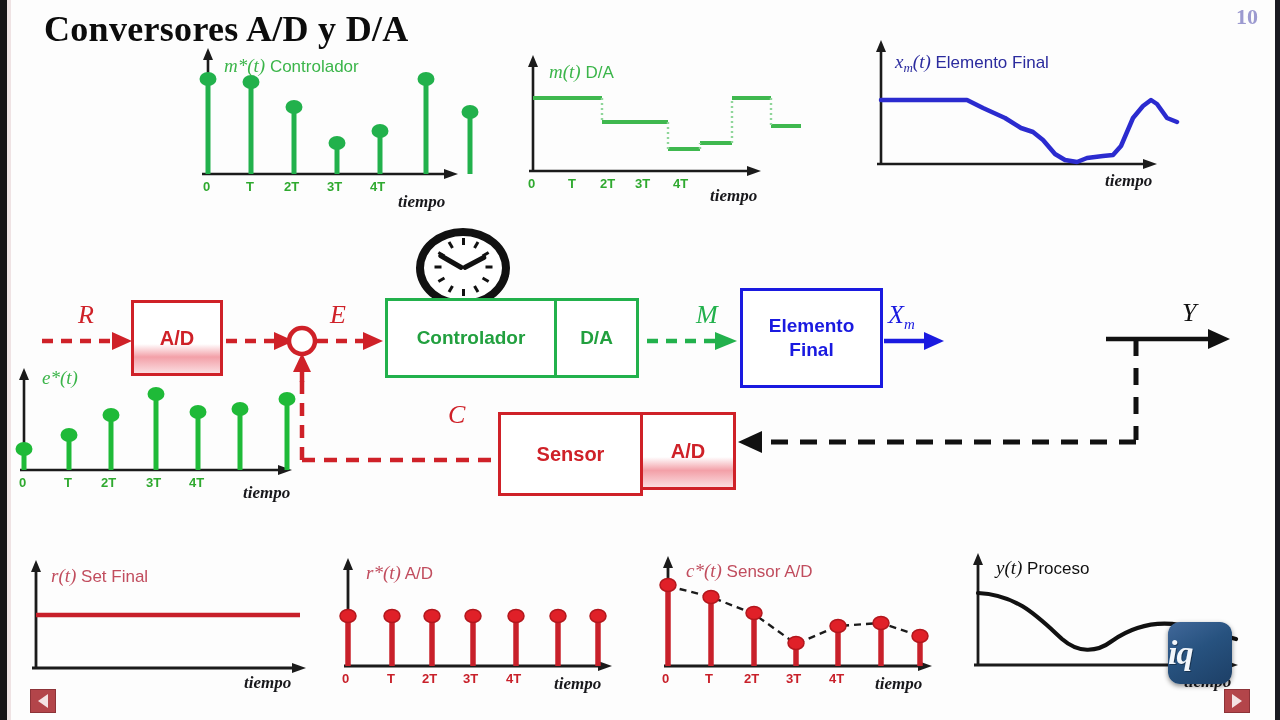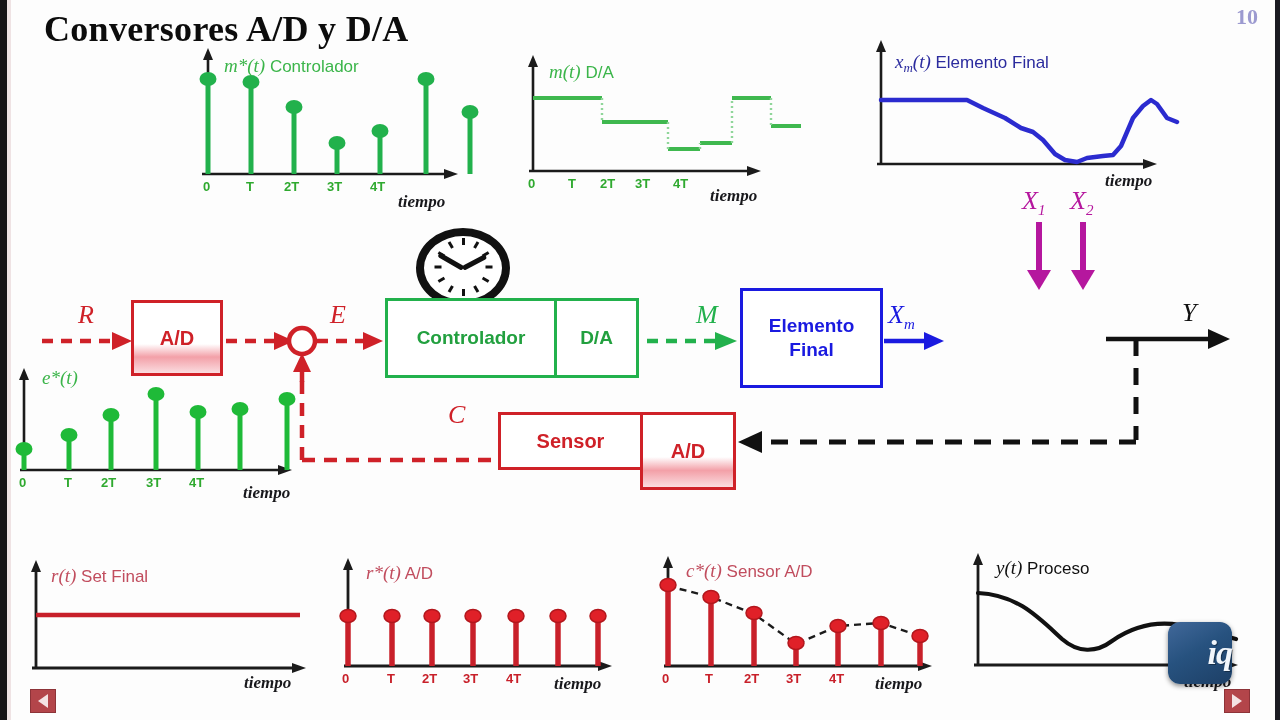--- a/index.html
+++ b/index.html
@@ -64,21 +64,21 @@
 
   
   .navbtn{width:24px;height:22px;background:#b3454a;border:1px solid #8d3338;display:flex;align-items:center;justify-content:center;}
   .navbtn .tri{width:0;height:0;}
 
   
   #iqlogo{
     width:64px;height:62px;border-radius:12px;
     background:linear-gradient(150deg,#41689a 0%,#27527f 45%,#1d3f66 100%);
     box-shadow:0 2px 5px rgba(0,0,0,.45);
-    display:flex;align-items:center;justify-content:flex-end;
+    display:flex;align-items:center;justify-content:flex-start;
   }
   #iqlogo span{
     font-family:"Liberation Serif", serif;font-style:italic;font-weight:700;
     font-size:34px;color:#f2f6fb;letter-spacing:-1px;
     text-shadow:1px 1px 0 rgba(0,0,0,.35);
   }
   svg{display:block;overflow:visible;}
 </style>
 </head>
 <body>
@@ -181,36 +181,20 @@
                L190,118 L200,124 L212,126 L222,122 L238,120 L248,119
                L256,110 L268,82 L278,70 L286,64 L292,68 L302,82 L312,86" fill="none" stroke="#2b2bcf" stroke-width="4.5" stroke-linejoin="round" stroke-linecap="round"></path>
     </svg>
     <div class="abs clabel nosel" style="left:30px;top:15px;color:#2b2b9e;">
       <span class="it">x</span><span class="it" style="font-size:13px;position:relative;top:4px;">m</span><span class="it">(t)</span>
       <span>Elemento Final</span>
     </div>
     <div class="abs tiempo nosel" style="left:240px;top:135px;">tiempo</div>
   </div>
 
-  <div class="abs" style="left:1018px;top:186px;width:120px;height:110px;">
-    <div class="abs sig nosel" style="left:4px;top:0;color:#b5179e;">
-      <span>X</span><sub>1</sub>
-    </div>
-    <div class="abs sig nosel" style="left:52px;top:0;color:#b5179e;">
-      <span>X</span><sub>2</sub>
-    </div>
-    <svg class="abs" style="left:0;top:32px;" width="120" height="78">
-      <g stroke="#b5179e" stroke-width="6" fill="none">
-        <line x1="21" y1="4" x2="21" y2="56"></line>
-        <line x1="65" y1="4" x2="65" y2="56"></line>
-      </g>
-      <polygon points="21,72 9,52 33,52" fill="#b5179e"></polygon>
-      <polygon points="65,72 53,52 77,52" fill="#b5179e"></polygon>
-    </svg>
-  </div>
 
   <div class="abs" style="left:416px;top:228px;">
     <div class="clockface" style="width:94px;height:80px;">
       <div class="ctick" style="transform:rotate(0deg);"></div>
       <div class="ctick" style="transform:rotate(30deg);"></div>
       <div class="ctick" style="transform:rotate(60deg);"></div>
       <div class="ctick" style="transform:rotate(90deg);"></div>
       <div class="ctick" style="transform:rotate(120deg);"></div>
       <div class="ctick" style="transform:rotate(150deg);"></div>
       <div class="ctick" style="transform:rotate(180deg);"></div>
@@ -291,21 +275,21 @@
     <g stroke="#111" stroke-width="5" fill="none" stroke-dasharray="17,12">
       <line x1="646" y1="9" x2="646" y2="110"></line>
       <line x1="646" y1="112" x2="268" y2="112"></line>
     </g>
     <polygon points="248,112 272,101 272,123" fill="#111"></polygon>
   </svg>
 
   <div class="abs sig nosel" style="left:448px;top:400px;color:#cf2128;">C</div>
 
   <div class="abs" style="left:498px;top:412px;width:240px;height:78px;">
-    <div class="abs box box-red" style="left:0;top:0;width:145px;height:58px;">
+    <div class="abs box box-red" style="left:0;top:0;width:145px;height:84px;">
       <div class="lbl nosel" style="color:#cf2128;font-size:20px;">Sensor</div>
     </div>
     <div class="abs box box-red" style="left:142px;top:0;width:96px;height:78px;overflow:hidden;">
       <div class="adfill"></div>
       <div class="lbl nosel" style="position:relative;z-index:2;color:#cf2128;font-size:20px;">A/D</div>
     </div>
   </div>
 
   <svg class="abs" style="left:294px;top:356px;" width="216" height="110">
     <g stroke="#cf2128" stroke-width="4.5" fill="none" stroke-dasharray="13,9">

